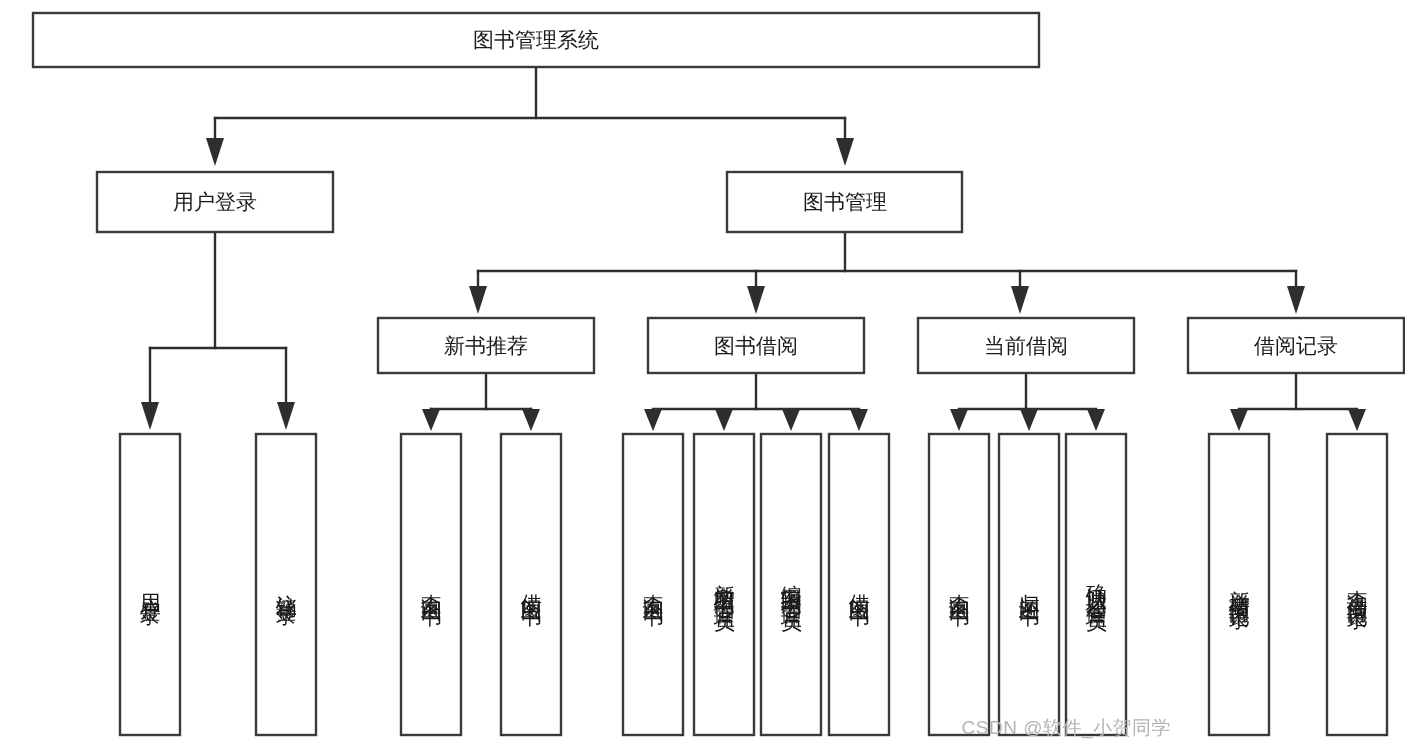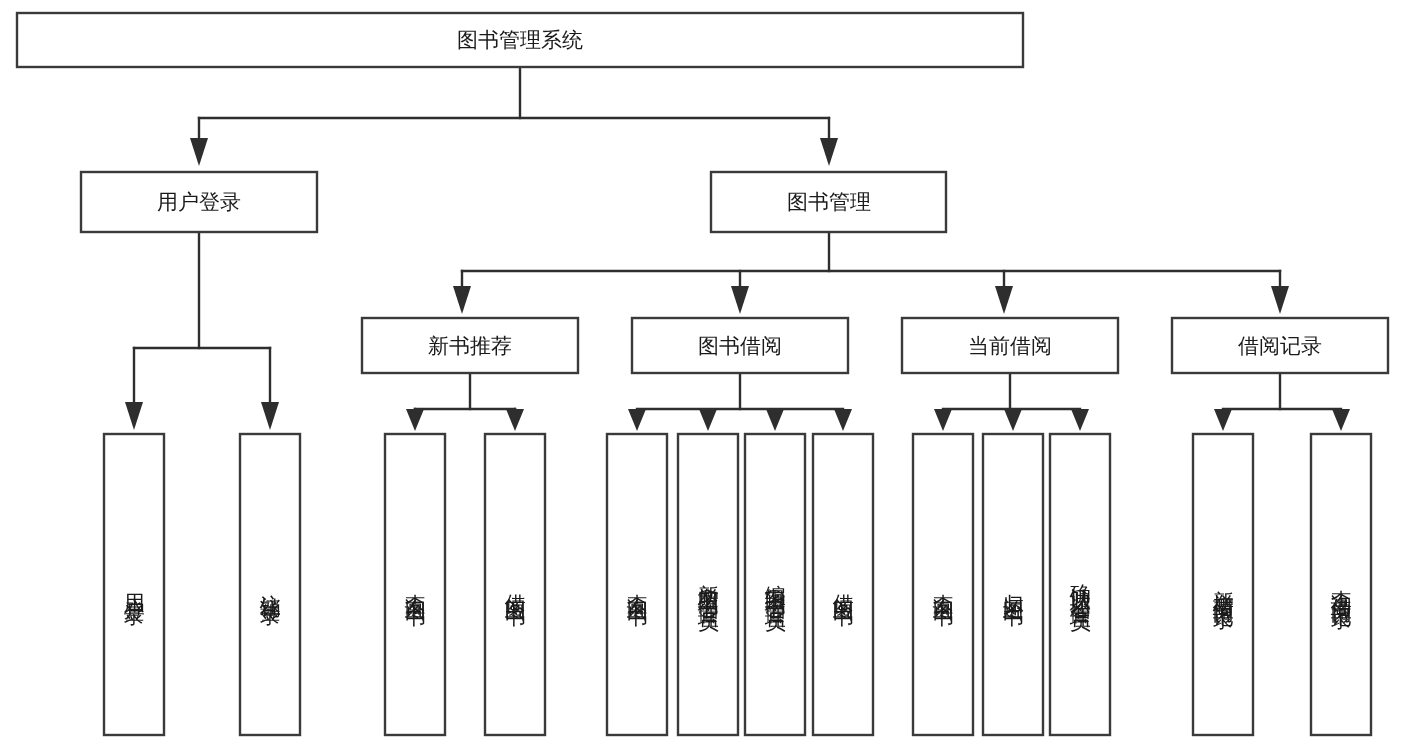--- a/index.html
+++ b/index.html
@@ -12,20 +12,21 @@
     width: 1405px;
     height: 747px;
     font-family: "Liberation Sans", "DejaVu Sans", sans-serif;
     overflow: hidden;
   }
   #diagram-root {
     position: relative;
     width: 1169px;
     height: 747px;
     background: #ffffff;
+    margin-left: 16px;
   }
   svg.diagram-canvas {
     position: absolute;
     left: 0;
     top: 0;
     width: 1405px;
     height: 747px;
   }
   .node-box {
     fill: #ffffff;
@@ -297,14 +298,15 @@
       <rect class="leaf-box" x="1311" y="434" width="60" height="301"></rect>
       <foreignObject class="leaf-label-fo" x="1311" y="434" width="60" height="301">
         <div xmlns="http://www.w3.org/1999/xhtml" class="leaf-label">
             <span>查询借阅记录</span>
           </div>
       </foreignObject>
     </g>
 
   </svg>
 
+  <div class="watermark">CSDN @软件_小贺同学</div>
 
 </div>
 
 </body></html>

